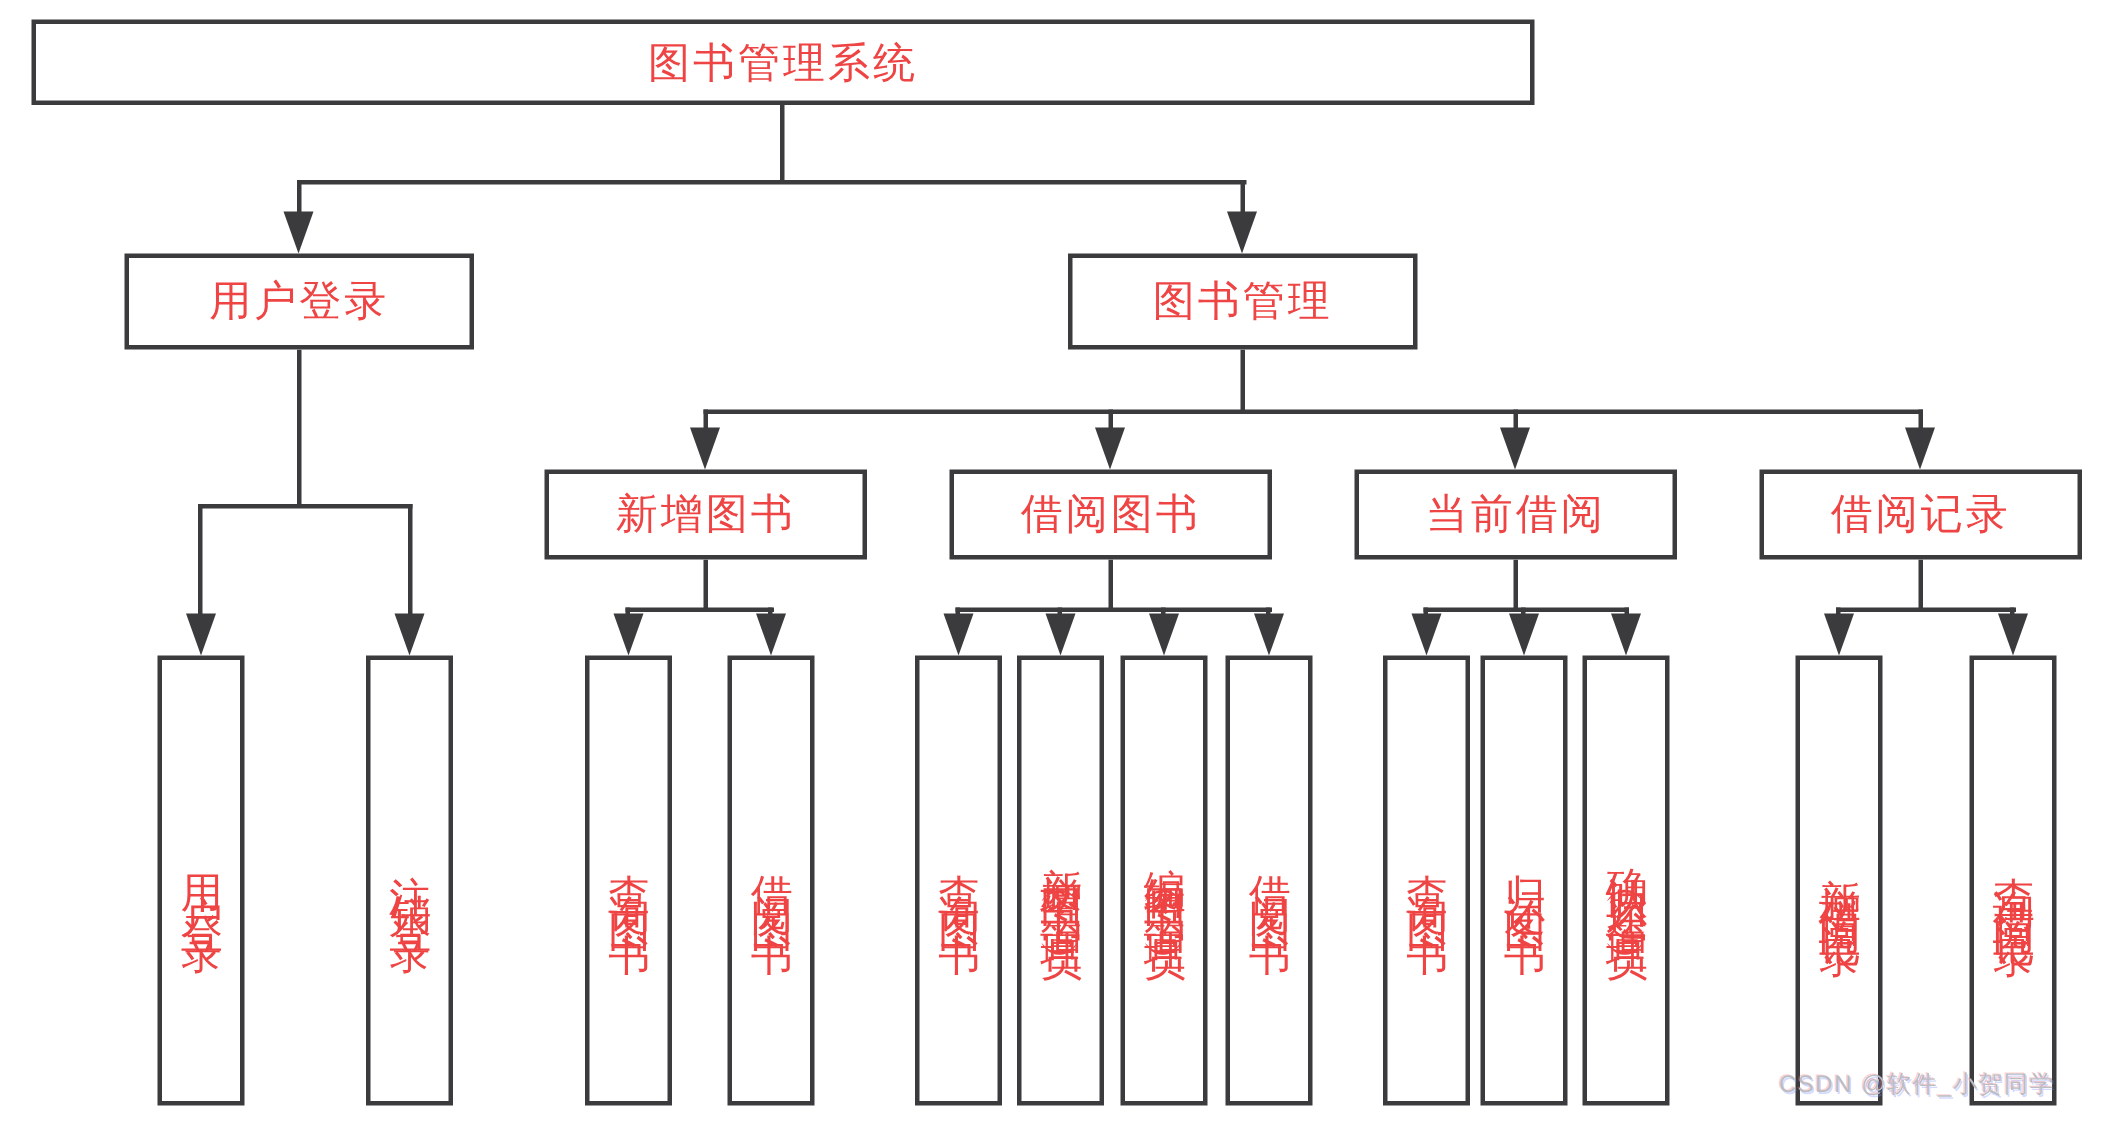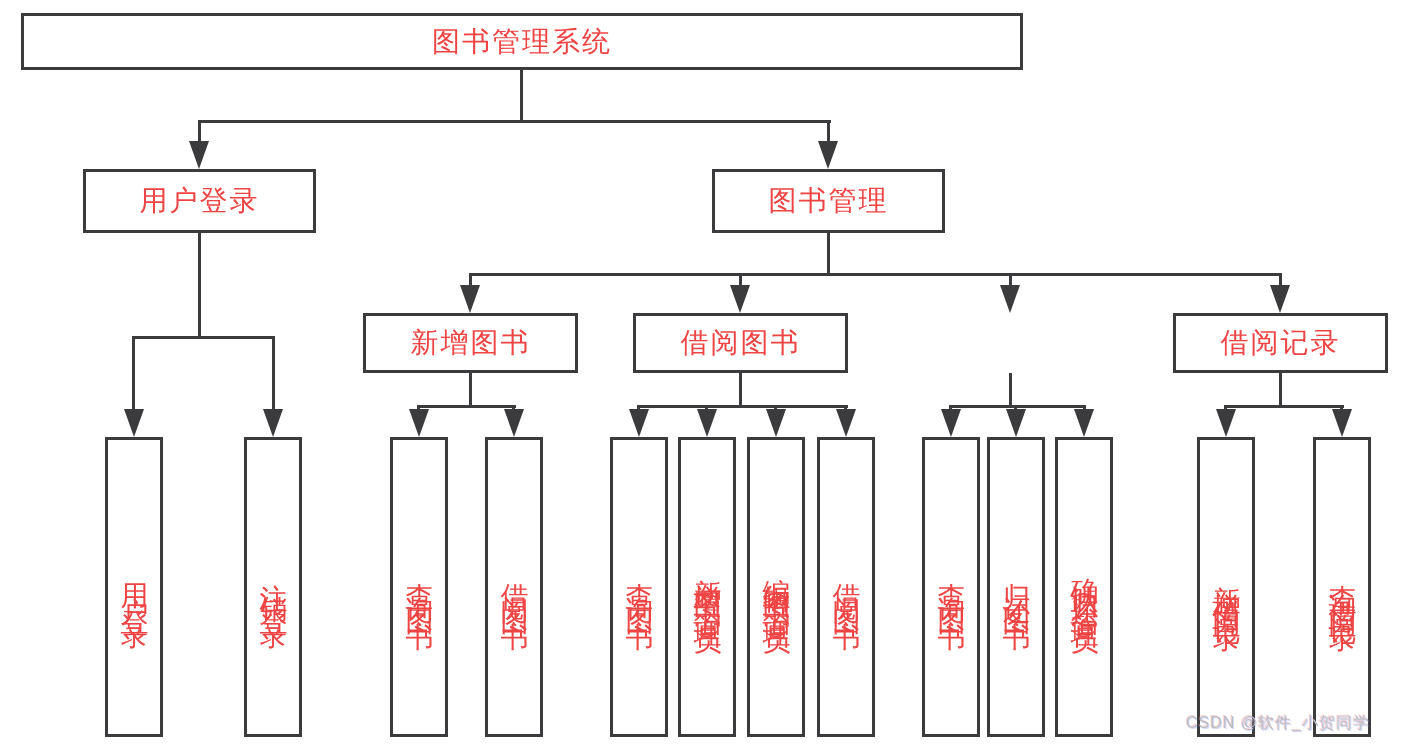--- a/index.html
+++ b/index.html
@@ -107,20 +107,23 @@
   <div class="node" style="left:712px;top:169px;width:233px;height:64px;text-align:right;">
     <span>图书管理</span>
   </div>
 
   <div class="node" style="left:363px;top:313px;width:215px;height:60px;">
     <span>新增图书</span>
   </div>
   <div class="node" style="left:633px;top:313px;width:215px;height:60px;">
     <span>借阅图书</span>
   </div>
+  <div class="node" style="left:903px;top:313px;width:215px;height:60px;">
+    <span>当前借阅</span>
+  </div>
   <div class="node" style="left:1173px;top:313px;width:215px;height:60px;">
     <span>借阅记录</span>
   </div>
 
   <div class="node vnode" style="left:105px;top:437px;width:58px;height:300px;">
     <span>用户登录</span>
   </div>
   <div class="node vnode" style="left:244px;top:437px;width:58px;height:300px;">
     <span>注销登录</span>
   </div>

